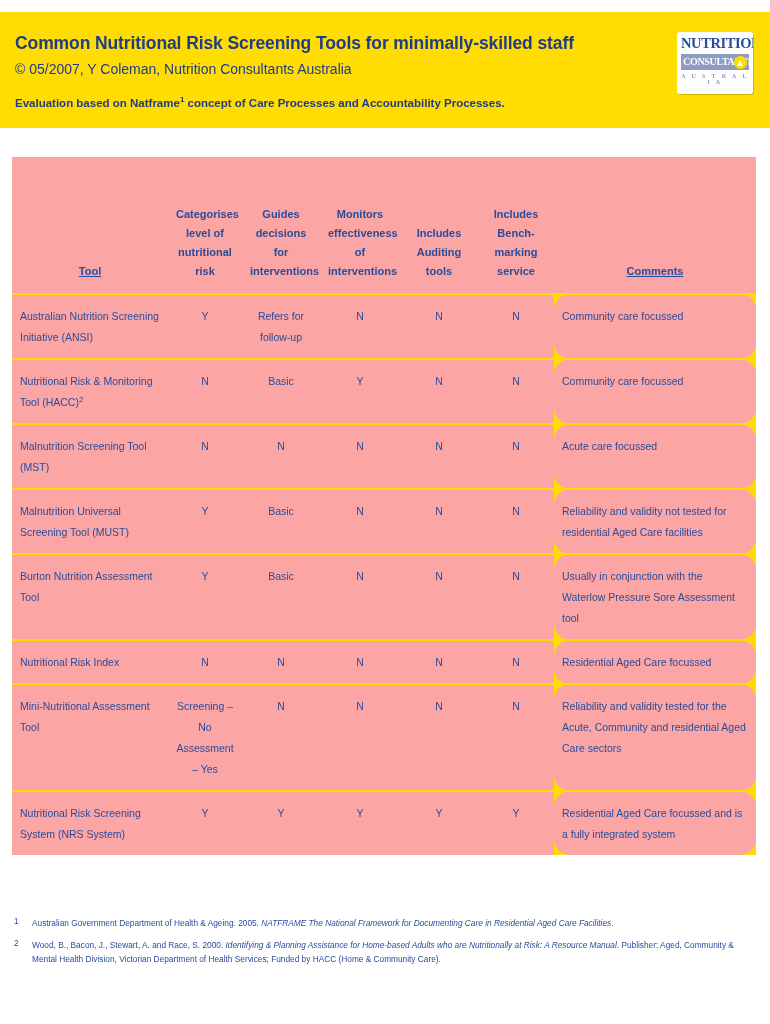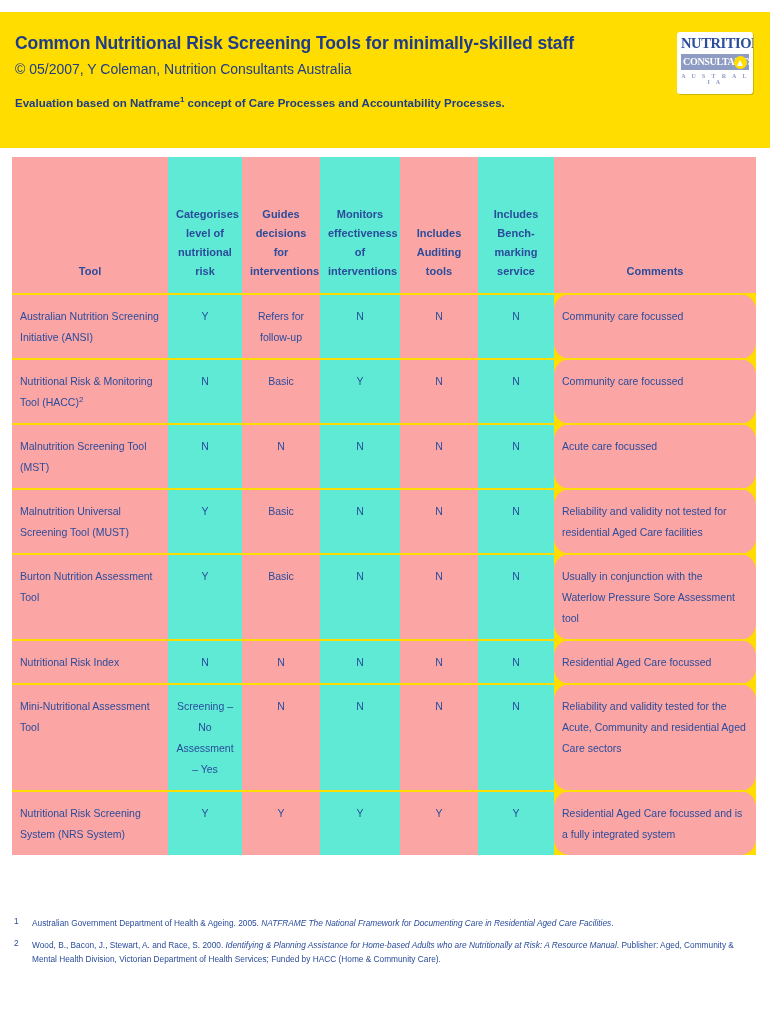--- a/index.html
+++ b/index.html
@@ -14,21 +14,21 @@
     position: relative;
     overflow: hidden;
   }
 
   
   .banner {
     position: absolute;
     left: 0;
     top: 12px;
     width: 770px;
-    height: 136px;
+    height: 116px;
     background: #FFDD00;
   }
   .banner-title {
     position: absolute;
     left: 15px;
     top: 21px;
     font-size: 17.5px;
     font-weight: bold;
     color: #1F3C88;
     letter-spacing: -0.1px;
@@ -154,35 +154,36 @@
     color: #2A4C9B;
     line-height: 21px;
     border-top: 2px solid #FFDD00;
     border-bottom: 0;
   }
   table.matrix tr.header-row td {
     border-top: 0;
   }
   
   td.band-blue  { background: #fca5a5; }
-  td.band-cream { background: #5eead4; }
+  td.band-cream { background: #fca5a5; }
 
   
   tr.header-row td {
     vertical-align: bottom;
     font-weight: bold;
     text-align: center;
     font-size: 11px;
     line-height: 19px;
     padding-bottom: 12px;
     height: 113px;
   }
   tr.header-row td.col-tool,
   tr.header-row td.col-comments {
     text-align: center;
+    text-decoration: underline;
   }
 
   
   td.cell-tool {
     text-align: left;
     padding-left: 8px;
   }
   td.cell-mark {
     text-align: center;
   }

